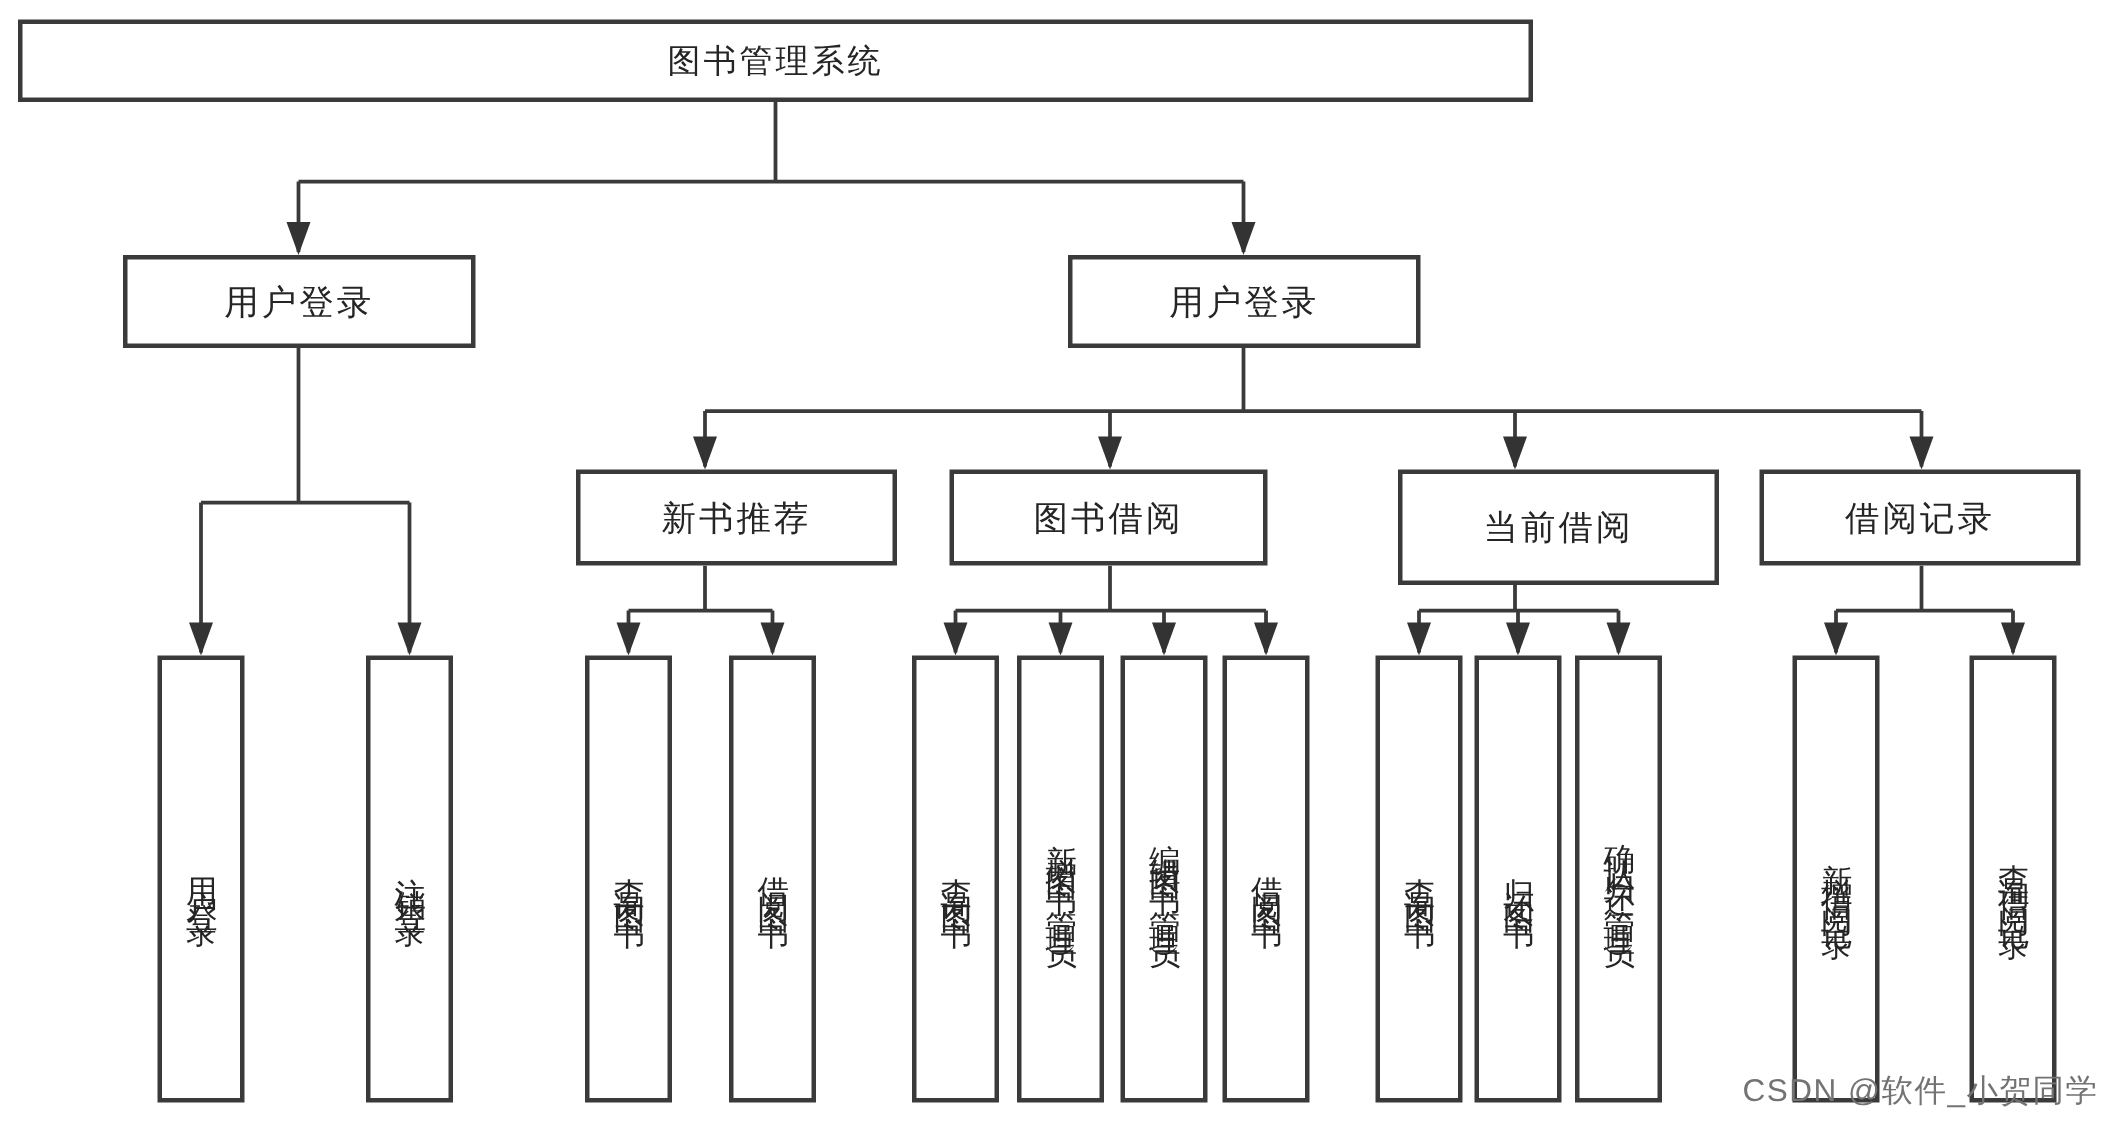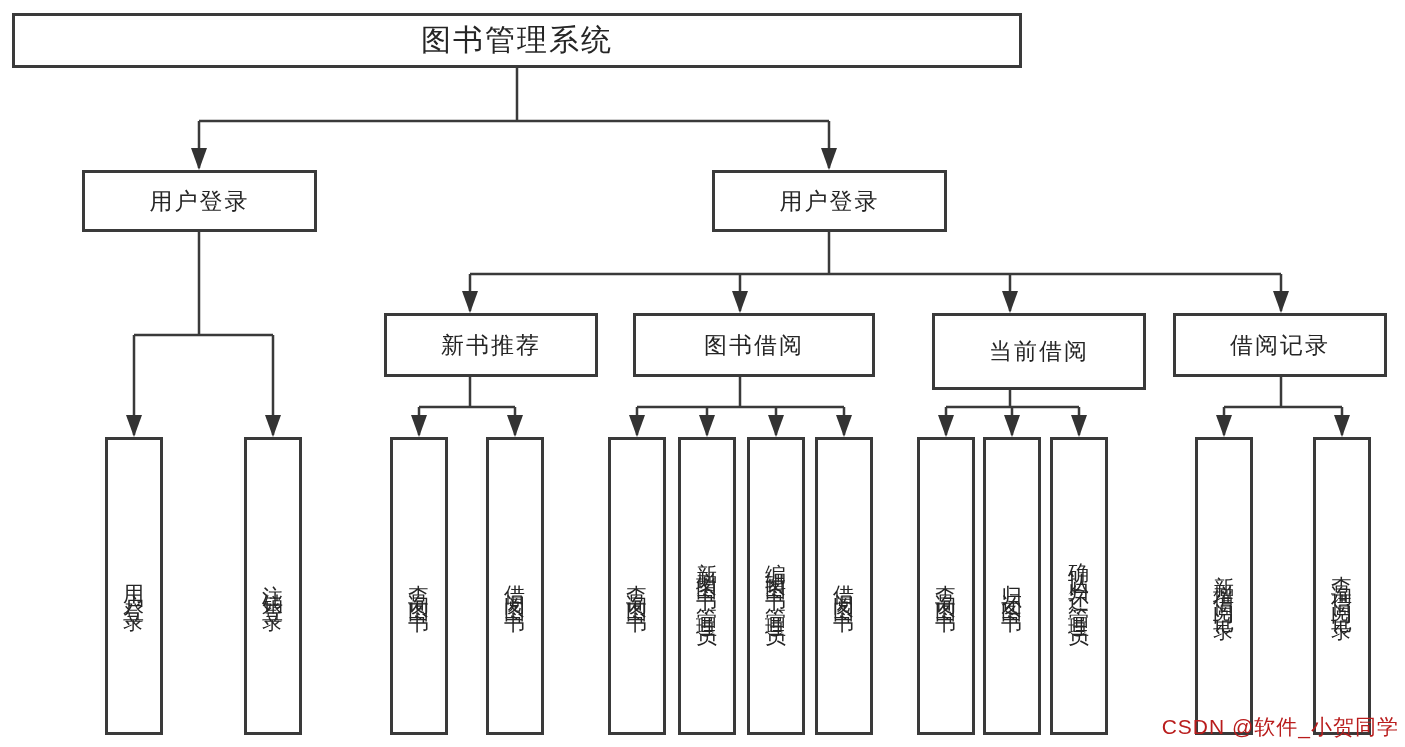--- a/index.html
+++ b/index.html
@@ -24,33 +24,33 @@
     display: flex;
     align-items: center;
     justify-content: center;
     color: #252525;
   }
   .node.h span {
     font-size: 23px;
     letter-spacing: 2px;
     white-space: nowrap;
   }
-  .node.root span { font-size: 30px; }
+  .node.root span { font-size: 22px; }
   .node.v span {
     writing-mode: vertical-rl;
     font-size: 21px;
     letter-spacing: 9px;
     line-height: 1;
   }
   .watermark {
     position: absolute;
     right: 6px;
     bottom: 6px;
     font-size: 21px;
-    color: #b91c1c;
+    color: #737373;
     letter-spacing: 1px;
     z-index: 5;
     white-space: nowrap;
   }
 </style>
 </head>
 <body>
 
 <div class="canvas">
 
@@ -94,21 +94,21 @@
   <div class="node h" style="left:82px;top:170px;width:235px;height:62px">
     <span>用户登录</span>
   </div>
   <div class="node h" style="left:712px;top:170px;width:235px;height:62px">
     <span>用户登录</span>
   </div>
 
   <div class="node h" style="left:384px;top:313px;width:214px;height:64px">
     <span>新书推荐</span>
   </div>
-  <div class="node h" style="left:633px;top:313px;width:242px;height:64px">
+  <div class="node h" style="left:633px;top:313px;width:212px;height:64px">
     <span>图书借阅</span>
   </div>
   <div class="node h" style="left:932px;top:313px;width:214px;height:77px">
     <span>当前借阅</span>
   </div>
   <div class="node h" style="left:1173px;top:313px;width:214px;height:64px">
     <span>借阅记录</span>
   </div>
 
   <div class="node v" style="left:105px;top:437px;width:58px;height:298px">

